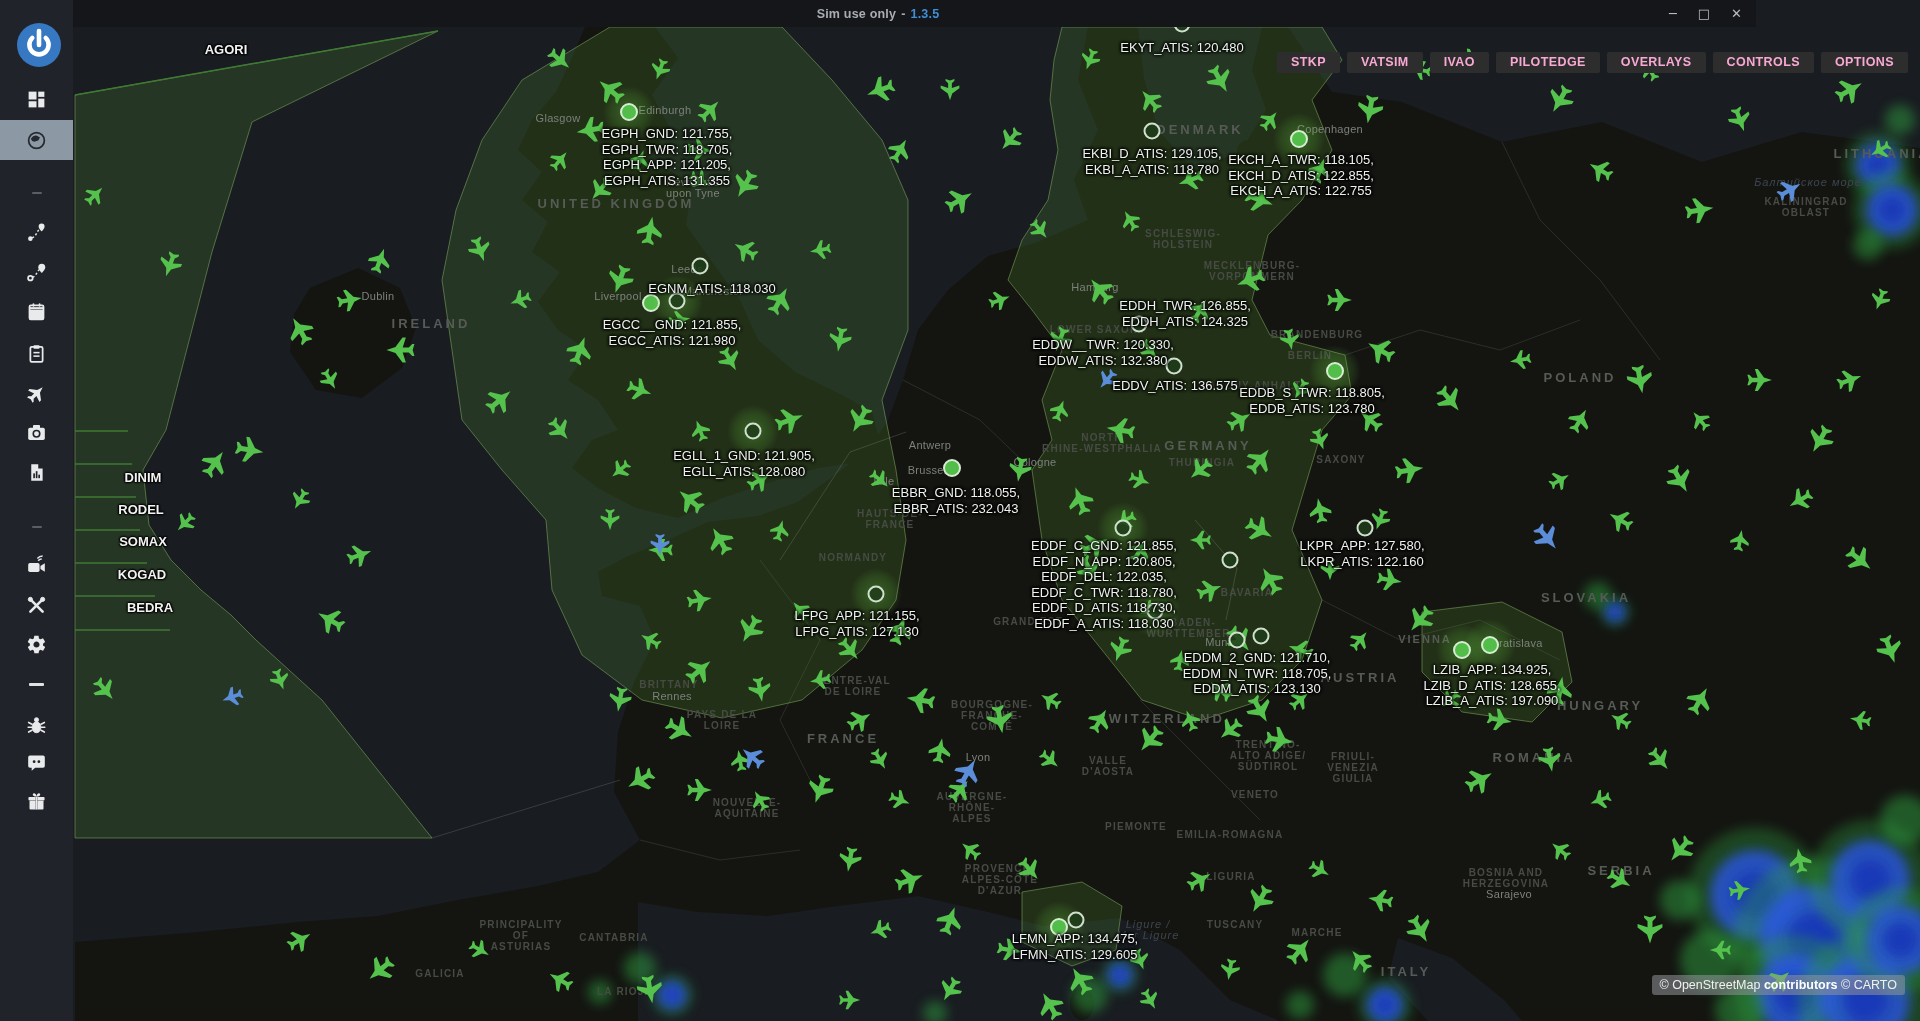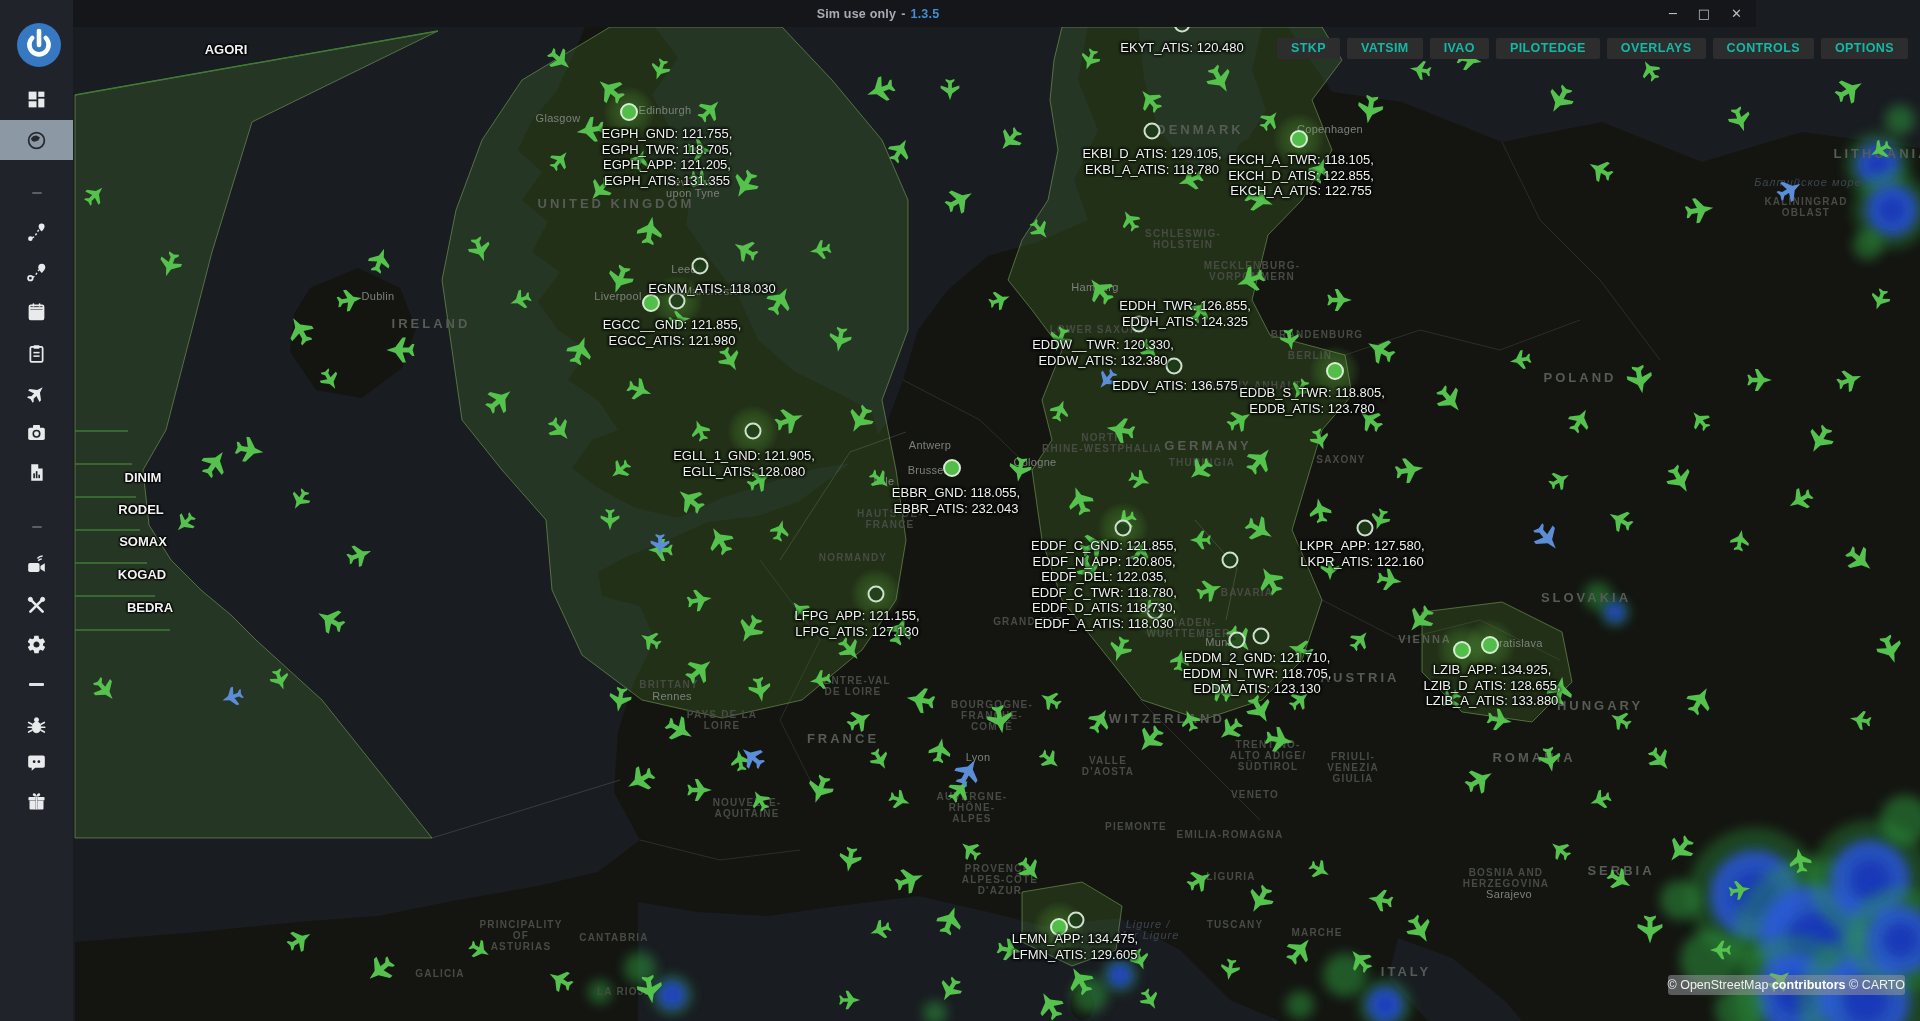--- a/index.html
+++ b/index.html
@@ -22,43 +22,43 @@
   .sb-item { position:absolute; left:0; width:73px; height:40px; display:flex; align-items:center;
     justify-content:center; color:#e8eaec; cursor:pointer; }
   .sb-item svg { width:21px; height:21px; }
   .sb-item.active { background:#8d98a5; color:#252a31; }
   .sb-div { position:absolute; left:0; width:73px; display:flex; align-items:center; justify-content:center; }
   .sb-div .bar { width:10px; height:2px; background:#5a5f66; border-radius:1px; }
   .sb-div.wide .bar { width:15px; height:3px; background:#dfe2e5; }
 
   
   #toolbar { position:absolute; top:38px; right:12px; z-index:30; display:flex; gap:7px; }
-  .tb-btn { background:#2d2d2d; color:#14b8a6; border:none; font-family:"Liberation Sans","DejaVu Sans",sans-serif;
+  .tb-btn { background:#2d2d2d; color:#f9a8d4; border:none; font-family:"Liberation Sans","DejaVu Sans",sans-serif;
     font-size:12.5px; font-weight:700; letter-spacing:.4px; padding:4px 14px; height:21px; line-height:13px;
-    border-radius:2px; cursor:pointer; }
+    border-radius:2px; cursor:pointer;margin-top:14px; }
 
   
   #map-svg { position:absolute; left:0; top:0; z-index:1; }
   .pl-country { fill:#565b55; font-size:13px; font-weight:700; letter-spacing:3px; }
   .pl-region  { fill:#474b44; font-size:10px; font-weight:700; letter-spacing:1.2px; }
   .pl-city    { fill:#7c817b; font-size:11px; font-weight:400; letter-spacing:.3px; }
   .pl-citycaps{ fill:#565b55; font-size:11px; font-weight:700; letter-spacing:2px; }
   .pl-sea     { fill:#3e4550; font-size:11px; font-style:italic; letter-spacing:1px; }
 
   
   #label-layer { position:absolute; left:0; top:0; width:1920px; height:1021px; z-index:20; pointer-events:none; }
   .station { position:absolute; transform:translateX(-50%); text-align:center; white-space:nowrap;
     font-size:13px; line-height:15.5px; color:#eef2ee; pointer-events:auto; cursor:pointer;
     text-shadow:0 1px 3px rgba(0,0,0,.95),0 -1px 3px rgba(0,0,0,.95),1px 0 3px rgba(0,0,0,.95),-1px 0 3px rgba(0,0,0,.95); }
   .waypoint { position:absolute; transform:translate(-50%,-50%); font-size:13px; font-weight:600; color:#f2f2f2;
     white-space:nowrap; text-shadow:0 1px 2px #000,0 -1px 2px #000,1px 0 2px #000,-1px 0 2px #000; }
 
   
   #attribution { position:absolute; right:15px; bottom:26px; z-index:25; background:rgba(145,150,155,.55);
-    border-radius:3px; padding:3px 0; font-size:12.5px; color:#f0f0f0; white-space:nowrap; }
+    border-radius:3px; padding:3px 8px; font-size:12.5px; color:#f0f0f0; white-space:nowrap; }
   #attribution .b { font-weight:700; color:#ffffff; }
 </style>
 </head>
 <body>
 
 <div id="app">
 
   <svg id="map-svg" width="1920" height="1021" viewBox="0 0 1920 1021">
     <defs>
       <radialGradient id="mglow">
@@ -568,21 +568,21 @@
         <div>LFPG_ATIS: 127.130</div>
       </div>
       <div class="station" style="left: 1257px; top: 650px;">
         <div>EDDM_2_GND: 121.710,</div>
         <div>EDDM_N_TWR: 118.705,</div>
         <div>EDDM_ATIS: 123.130</div>
       </div>
       <div class="station" style="left: 1492px; top: 662px;">
         <div>LZIB_APP: 134.925,</div>
         <div>LZIB_D_ATIS: 128.655,</div>
-        <div>LZIB_A_ATIS: 133.880</div>
+        <div>LZIB_A_ATIS: 197.090</div>
       </div>
       <div class="station" style="left: 1075px; top: 931px;">
         <div>LFMN_APP: 134.475,</div>
         <div>LFMN_ATIS: 129.605</div>
       </div>
       <div class="waypoint" style="left: 226px; top: 49px;">AGORI</div>
       <div class="waypoint" style="left: 143px; top: 477px;">DINIM</div>
       <div class="waypoint" style="left: 141px; top: 509px;">RODEL</div>
       <div class="waypoint" style="left: 143px; top: 541px;">SOMAX</div>
       <div class="waypoint" style="left: 142px; top: 574px;">KOGAD</div>

